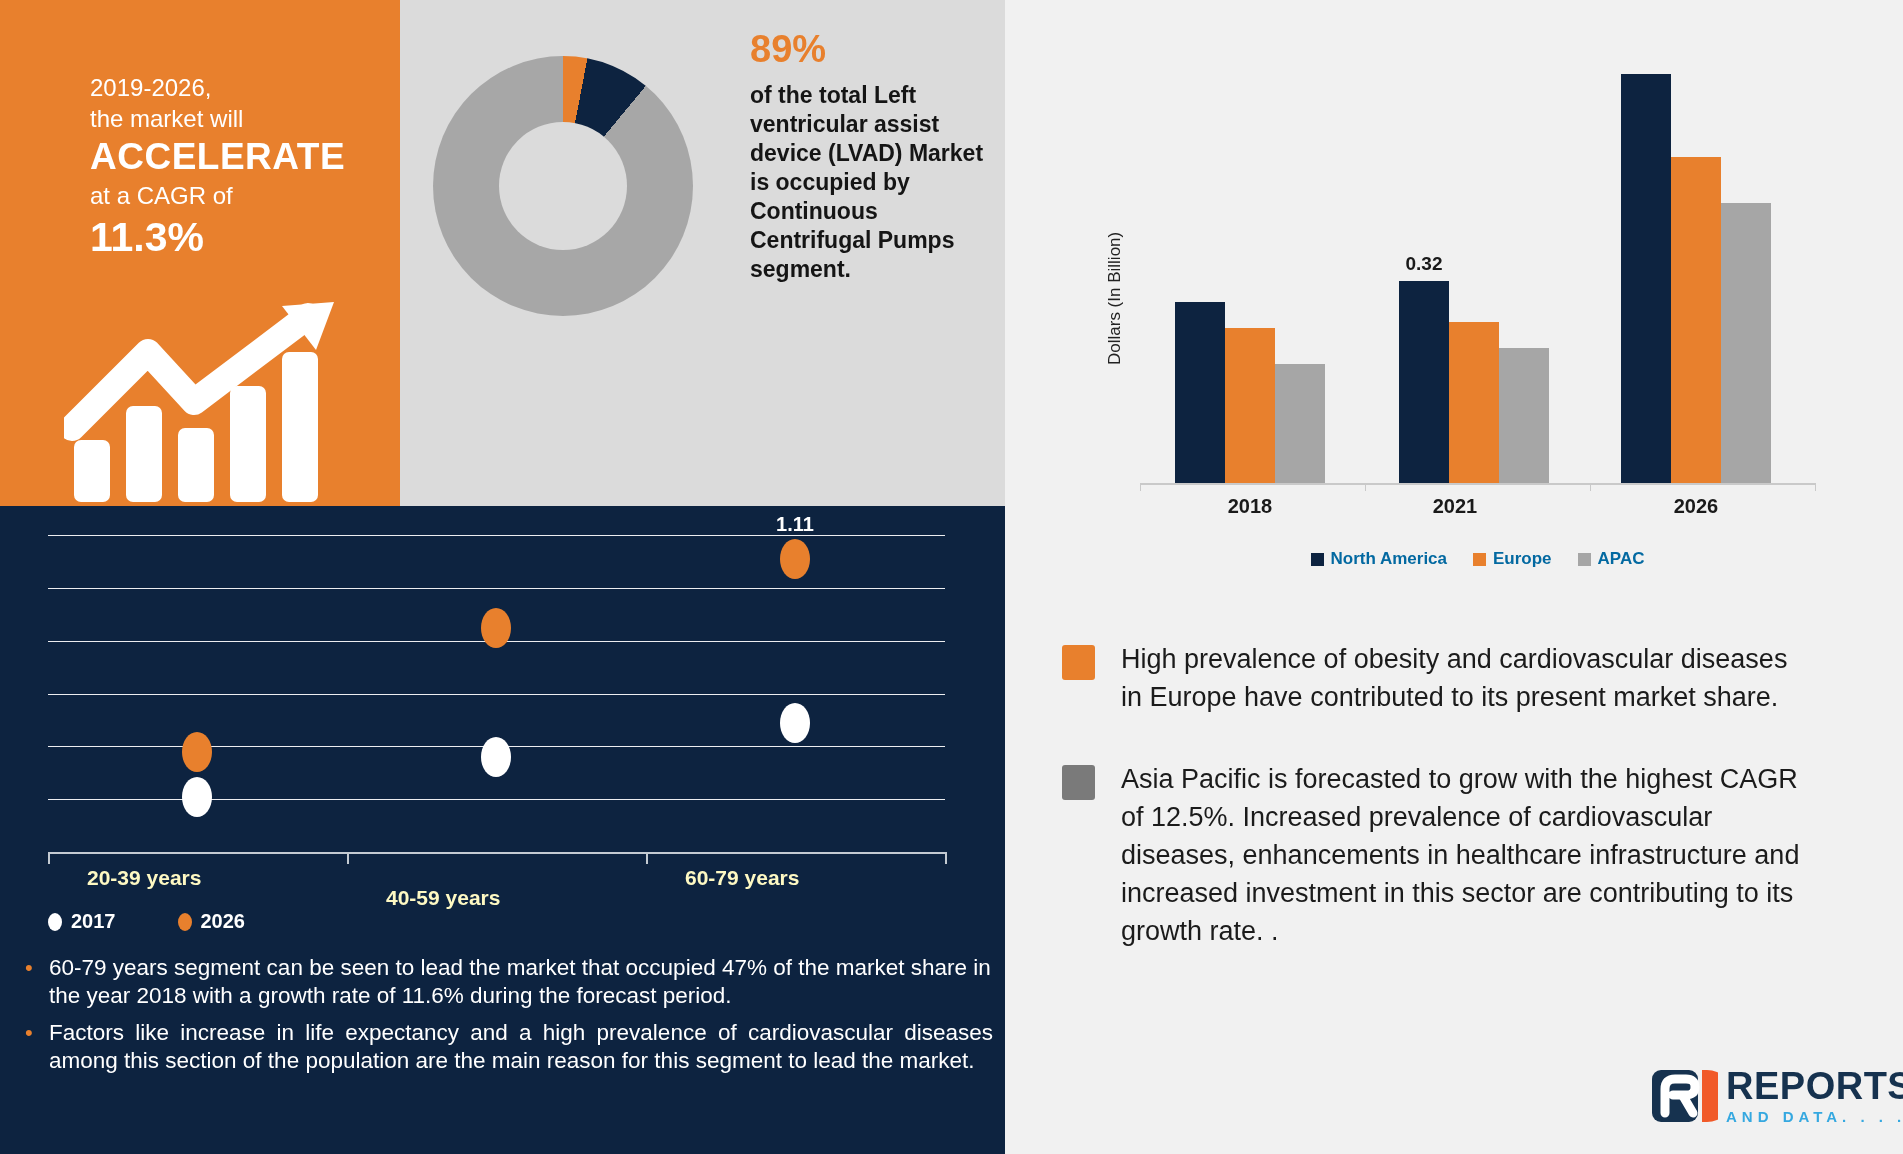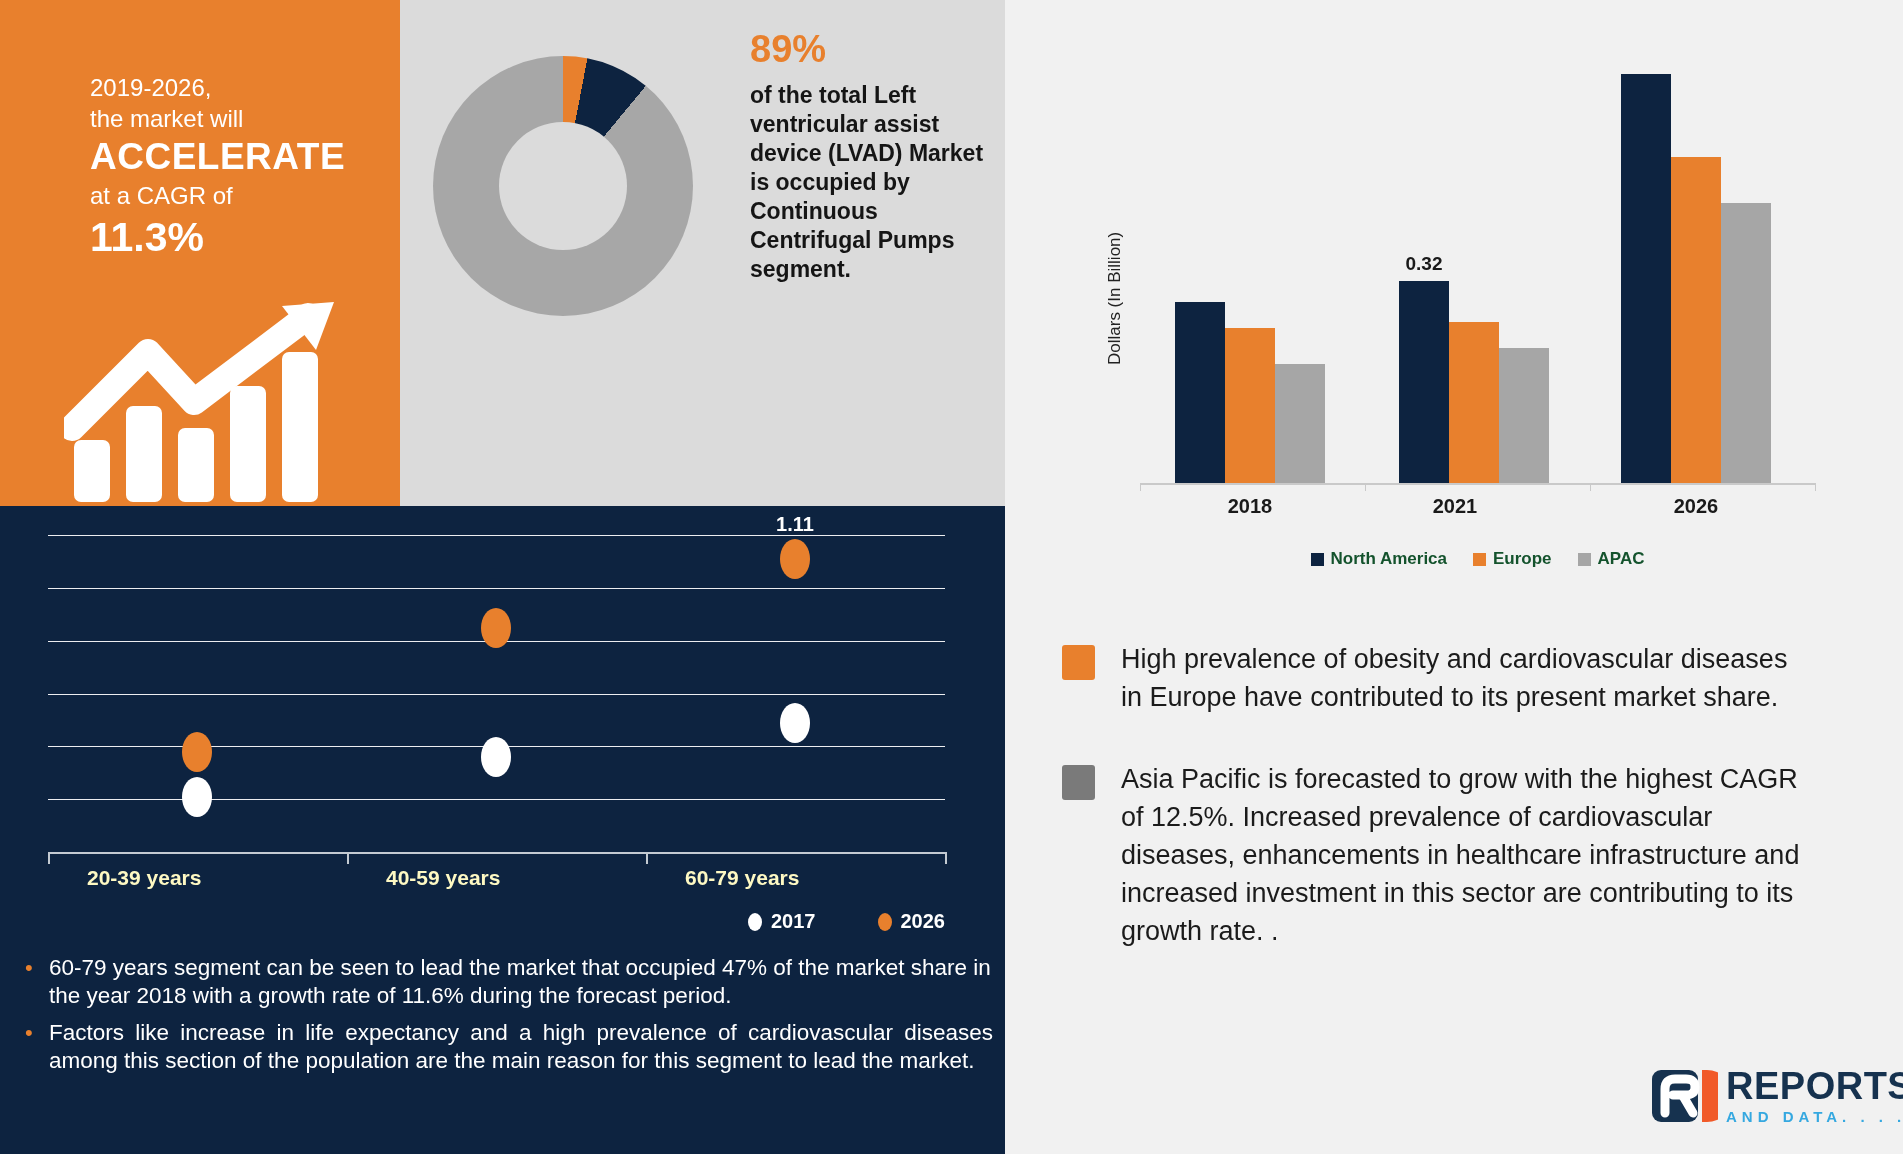--- a/index.html
+++ b/index.html
@@ -23,38 +23,38 @@
   .stat .pct{font-size:38px;font-weight:700;color:#E8802D;margin-bottom:10px;}
   .stat .desc{font-size:23px;font-weight:700;color:#151515;line-height:29px;}
   .trait{left:15px;top:356px;width:592px;font-size:24px;color:#262626;line-height:29px;text-align:justify;}
   
   .glin{height:1px;background:rgba(255,255,255,.92);}
   .ax-line{height:2px;background:#C3CAD2;}
   .tick{width:2px;background:#C3CAD2;}
   .dot{width:30px;height:40px;border-radius:50%;}
   .dot-label{font-size:20px;font-weight:700;color:#fff;width:100px;text-align:center;}
   .cat-label{width:220px;font-size:21px;font-weight:700;color:#fef9c3;}
-  .sc-legend{left:48px;top:404px;width:897px;display:flex;justify-content:flex-end;gap:62px;}
+  .sc-legend{left:48px;top:404px;width:897px;display:flex;justify-content:flex-start;gap:62px;}
   .leg-item{display:flex;align-items:center;gap:9px;font-size:20px;font-weight:700;color:#fff;}
   .leg-circle{width:14px;height:18px;border-radius:50%;}
   .age-bullets{left:25px;top:448px;width:968px;}
   .age-bullets .row{display:flex;margin-bottom:9px;}
   .age-bullets .mark{color:#E8802D;font-size:22px;line-height:28px;width:24px;flex:0 0 24px;}
   .age-bullets .txt{font-size:22.5px;color:#fff;line-height:28px;}
   .age-bullets .row.just .txt{text-align:justify;}
   
   .ylab{left:100px;top:135px;height:230px;writing-mode:vertical-rl;transform:rotate(180deg);
         font-size:17px;color:#222;display:flex;align-items:center;}
   .bar{bottom:0;}
   .bar-axis{left:135px;top:483px;width:675px;height:2px;background:#C9C9C9;}
   .btick{width:1px;height:8px;background:#C9C9C9;top:483px;}
   .bar-label{font-size:19px;font-weight:700;color:#1a1a1a;width:90px;text-align:center;}
   .xlab{width:120px;text-align:center;font-size:20px;font-weight:700;color:#1a1a1a;top:495px;}
   .bar-legend{left:135px;top:549px;width:675px;display:flex;justify-content:center;gap:26px;}
-  .bleg{display:flex;align-items:center;gap:7px;font-size:17px;font-weight:700;color:#14532d;}
+  .bleg{display:flex;align-items:center;gap:7px;font-size:17px;font-weight:700;color:#0369a1;}
   .bleg .sq{width:13px;height:13px;}
   
   .insights{left:57px;top:640px;width:745px;display:flex;flex-direction:column;gap:44px;}
   .ins{display:flex;}
   .ins .sq{flex:0 0 33px;width:33px;height:35px;border-radius:3px;margin-right:26px;margin-top:5px;}
   .ins .txt{font-size:27px;color:#1b1b1b;line-height:38px;width:682px;}
   
   .logo{left:647px;top:1066px;display:flex;align-items:flex-start;gap:8px;}
   .logo .name{font-size:38px;font-weight:700;color:#16324F;line-height:40px;letter-spacing:.5px;}
   .logo .tag{font-size:15px;font-weight:700;color:#35A8E0;letter-spacing:5px;margin-top:2px;}
@@ -119,21 +119,21 @@
       <div class="abs glin" style="left: 48px; top: 187.6px; width: 897px;"></div>
       <div class="abs glin" style="left: 48px; top: 134.8px; width: 897px;"></div>
       <div class="abs glin" style="left: 48px; top: 82px; width: 897px;"></div>
       <div class="abs glin" style="left: 48px; top: 29.2px; width: 897px;"></div>
       <div class="abs ax-line" style="left: 48px; top: 346px; width: 897px;"></div>
       <div class="abs tick" style="left: 48px; top: 346px; height: 12px;"></div>
       <div class="abs tick" style="left: 347px; top: 346px; height: 12px;"></div>
       <div class="abs tick" style="left: 646px; top: 346px; height: 12px;"></div>
       <div class="abs tick" style="left: 945px; top: 346px; height: 12px;"></div>
       <div class="abs cat-label" style="left: 87px; top: 360px;">20-39 years</div>
-      <div class="abs cat-label" style="left: 386px; top: 360px;">40-59 years</div>
+      <div class="abs cat-label" style="left: 386px; top: 380px;">40-59 years</div>
       <div class="abs cat-label" style="left: 685px; top: 360px;">60-79 years</div>
       <div class="abs dot" style="left: 182px; top: 270.56px; background: rgb(255, 255, 255);"></div>
       <div class="abs dot" style="left: 481px; top: 230.96px; background: rgb(255, 255, 255);"></div>
       <div class="abs dot" style="left: 780px; top: 196.64px; background: rgb(255, 255, 255);"></div>
       <div class="abs dot" style="left: 182px; top: 225.68px; background: rgb(232, 128, 45);"></div>
       <div class="abs dot" style="left: 481px; top: 101.6px; background: rgb(232, 128, 45);"></div>
       <div class="abs dot" style="left: 780px; top: 32.96px; background: rgb(232, 128, 45);"></div>
       <div class="abs dot-label" style="left: 745px; top: 6.96px;">1.11</div>
     </div>
 

